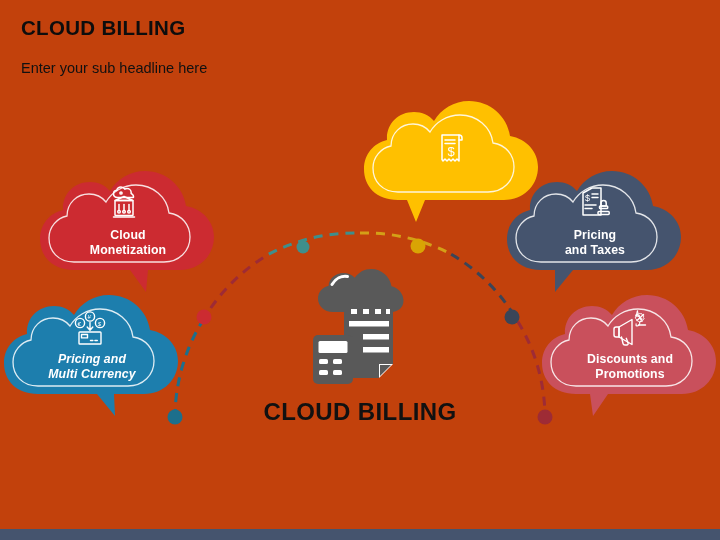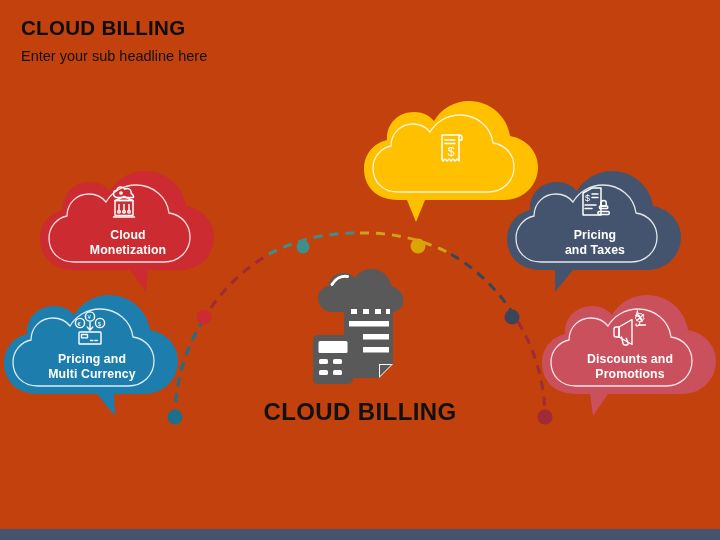--- a/index.html
+++ b/index.html
@@ -35,21 +35,21 @@
     letter-spacing: 0.3px;
     color: #0d0d0d;
     line-height: 1.15;
     margin: 0;
     white-space: nowrap;
   }
   #subheadline {
     font-size: 14.5px;
     font-weight: normal;
     color: #111111;
-    margin: 8px 0 0 0;
+    margin: 20px 0 0 0;
     line-height: 1.15;
     white-space: nowrap;
   }
 
   
   #arc-layer {
     position: absolute;
     left: 0;
     top: 0;
     width: 720px;
@@ -103,21 +103,21 @@
     letter-spacing: 0.1px;
     white-space: pre-line;
     padding: 0 14px;
   }
 
   
   #bubble-cloud-monetization { left: 38px;  top: 166px; }
   #bubble-invoices           { left: 187px; top: 96px;  }
   #bubble-bill-feeds         { left: 362px; top: 96px;  }
   #bubble-payments           { left: 505px; top: 166px; }
-  #bubble-pricing            { left: 2px;   top: 290px; }
+  #bubble-pricing            { left: 2px;   top: 290px; font-style: italic; }
   #bubble-discounts          { left: 540px; top: 290px; }
 
   
   #center-graphic {
     position: absolute;
     left: 305px;
     top: 266px;
     width: 110px;
     height: 120px;
   }

